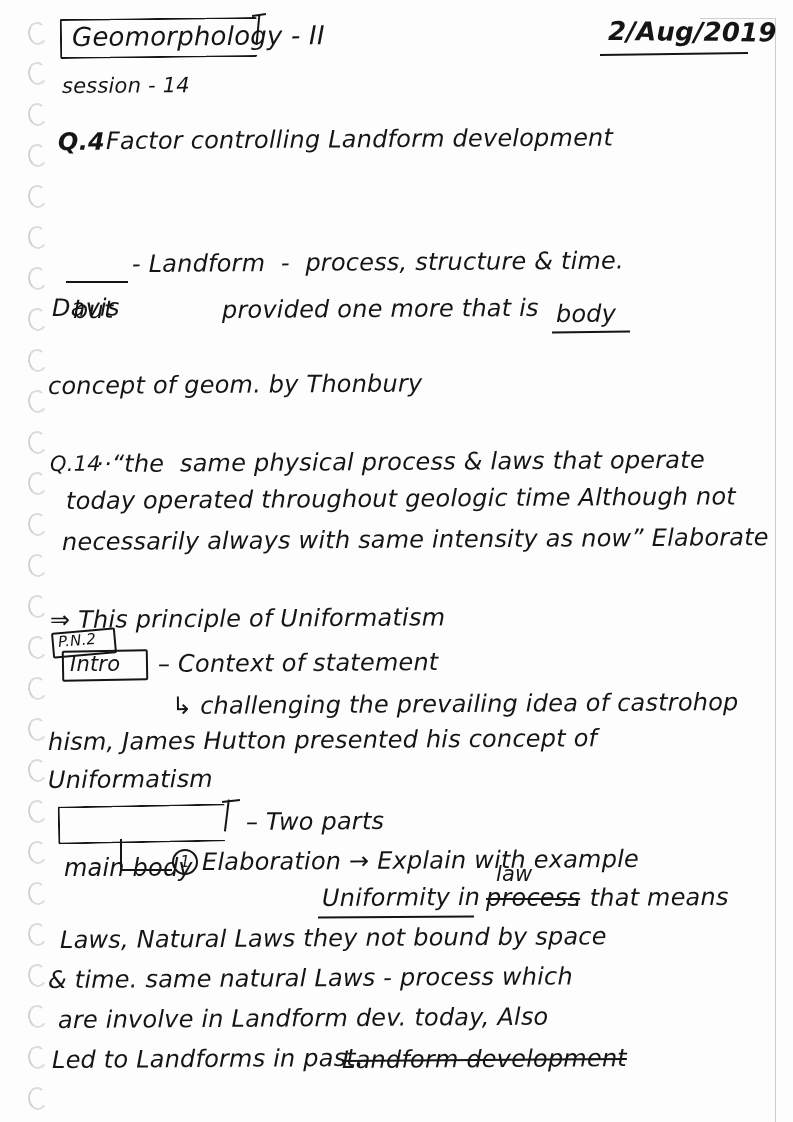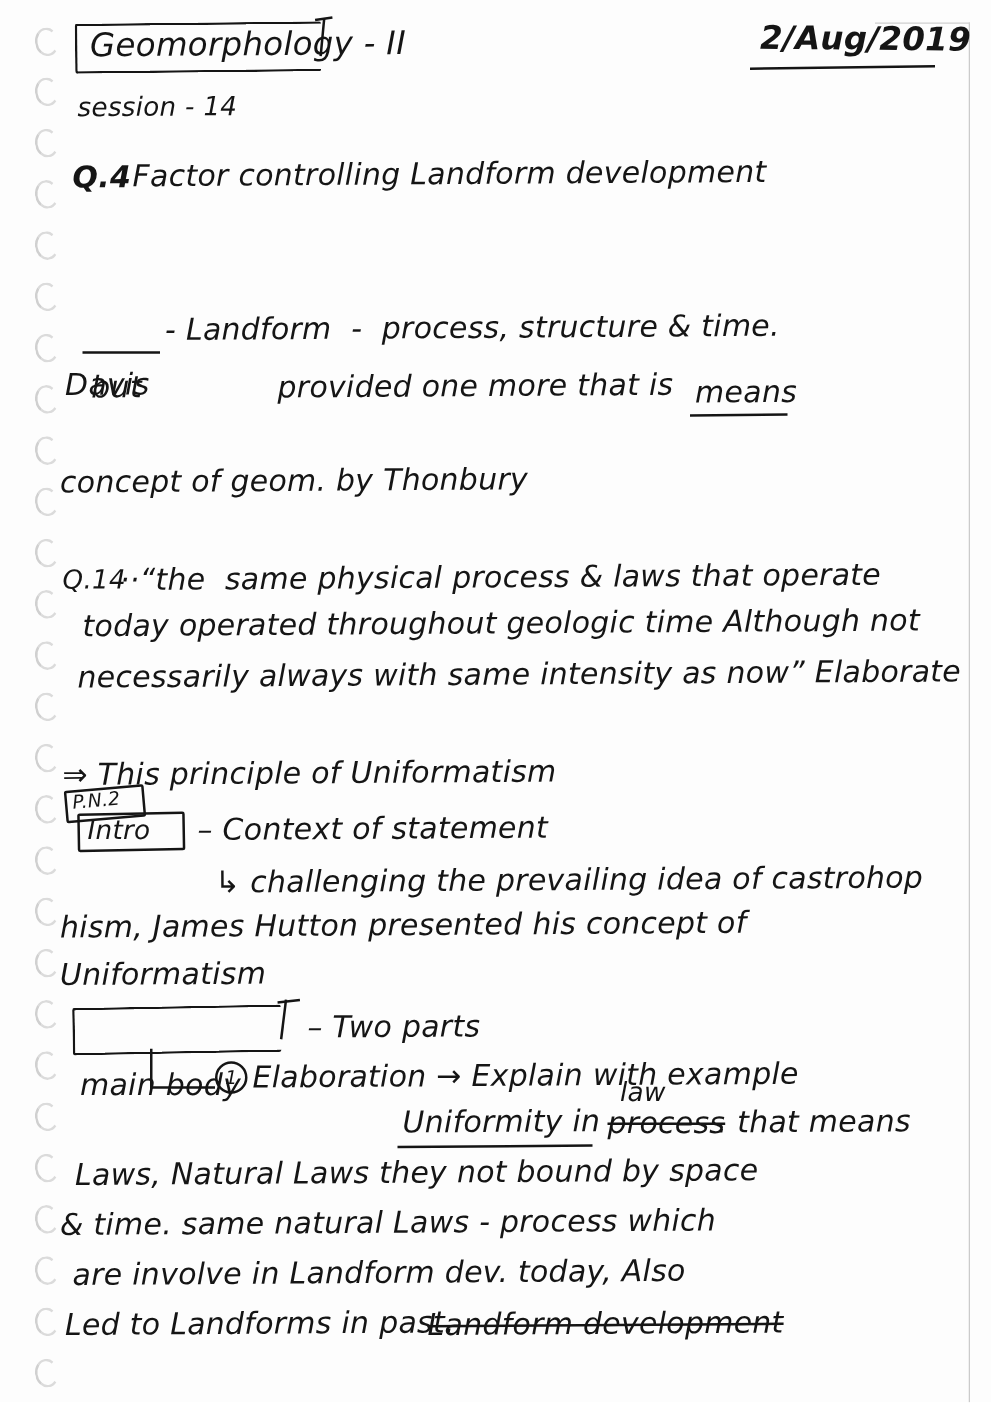--- a/index.html
+++ b/index.html
@@ -212,21 +212,21 @@
 
   <div class="hw med tilt2" style="left:58px; top:128px; font-weight:700;">Q.4</div>
   <div class="hw med tilt2" style="left:106px; top:127px;">Factor controlling Landform development</div>
 
   <div class="hw med tilt2" style="left:52px; top:250px;margin-top:44px;">Davis</div>
   <div class="uline" style="left:66px; top:281px; width:62px;"></div>
   <div class="hw med tilt2" style="left:132px; top:250px;">- Landform  -  process, structure &amp; time.</div>
 
   <div class="hw med tilt2" style="left:41px; top:296px;margin-left:32px;">but</div>
   <div class="hw med tilt2" style="left:222px; top:296px;">provided one more that is</div>
-  <div class="hw med tilt2" style="left:556px; top:300px;">means</div>
+  <div class="hw med tilt2" style="left:556px; top:300px;">body</div>
   <div class="uline" style="left:552px; top:331px; width:78px; transform:rotate(-0.6deg);"></div>
 
   <div class="hw med tilt2" style="left:48px; top:372px;">concept of geom. by Thonbury</div>
 
   <div class="hw sm tilt2" style="left:50px; top:452px;">Q.14</div>
   <div class="hw med tilt2" style="left:96px; top:450px;">··“the  same physical process &amp; laws that operate</div>
   <div class="hw med tilt2" style="left:66px; top:487px;">today operated throughout geologic time Although not</div>
   <div class="hw med tilt2" style="left:62px; top:528px;">necessarily always with same intensity as now” Elaborate</div>
 
   <div class="hw med tilt2" style="left:50px; top:606px;">⇒ This principle of Uniformatism</div>

